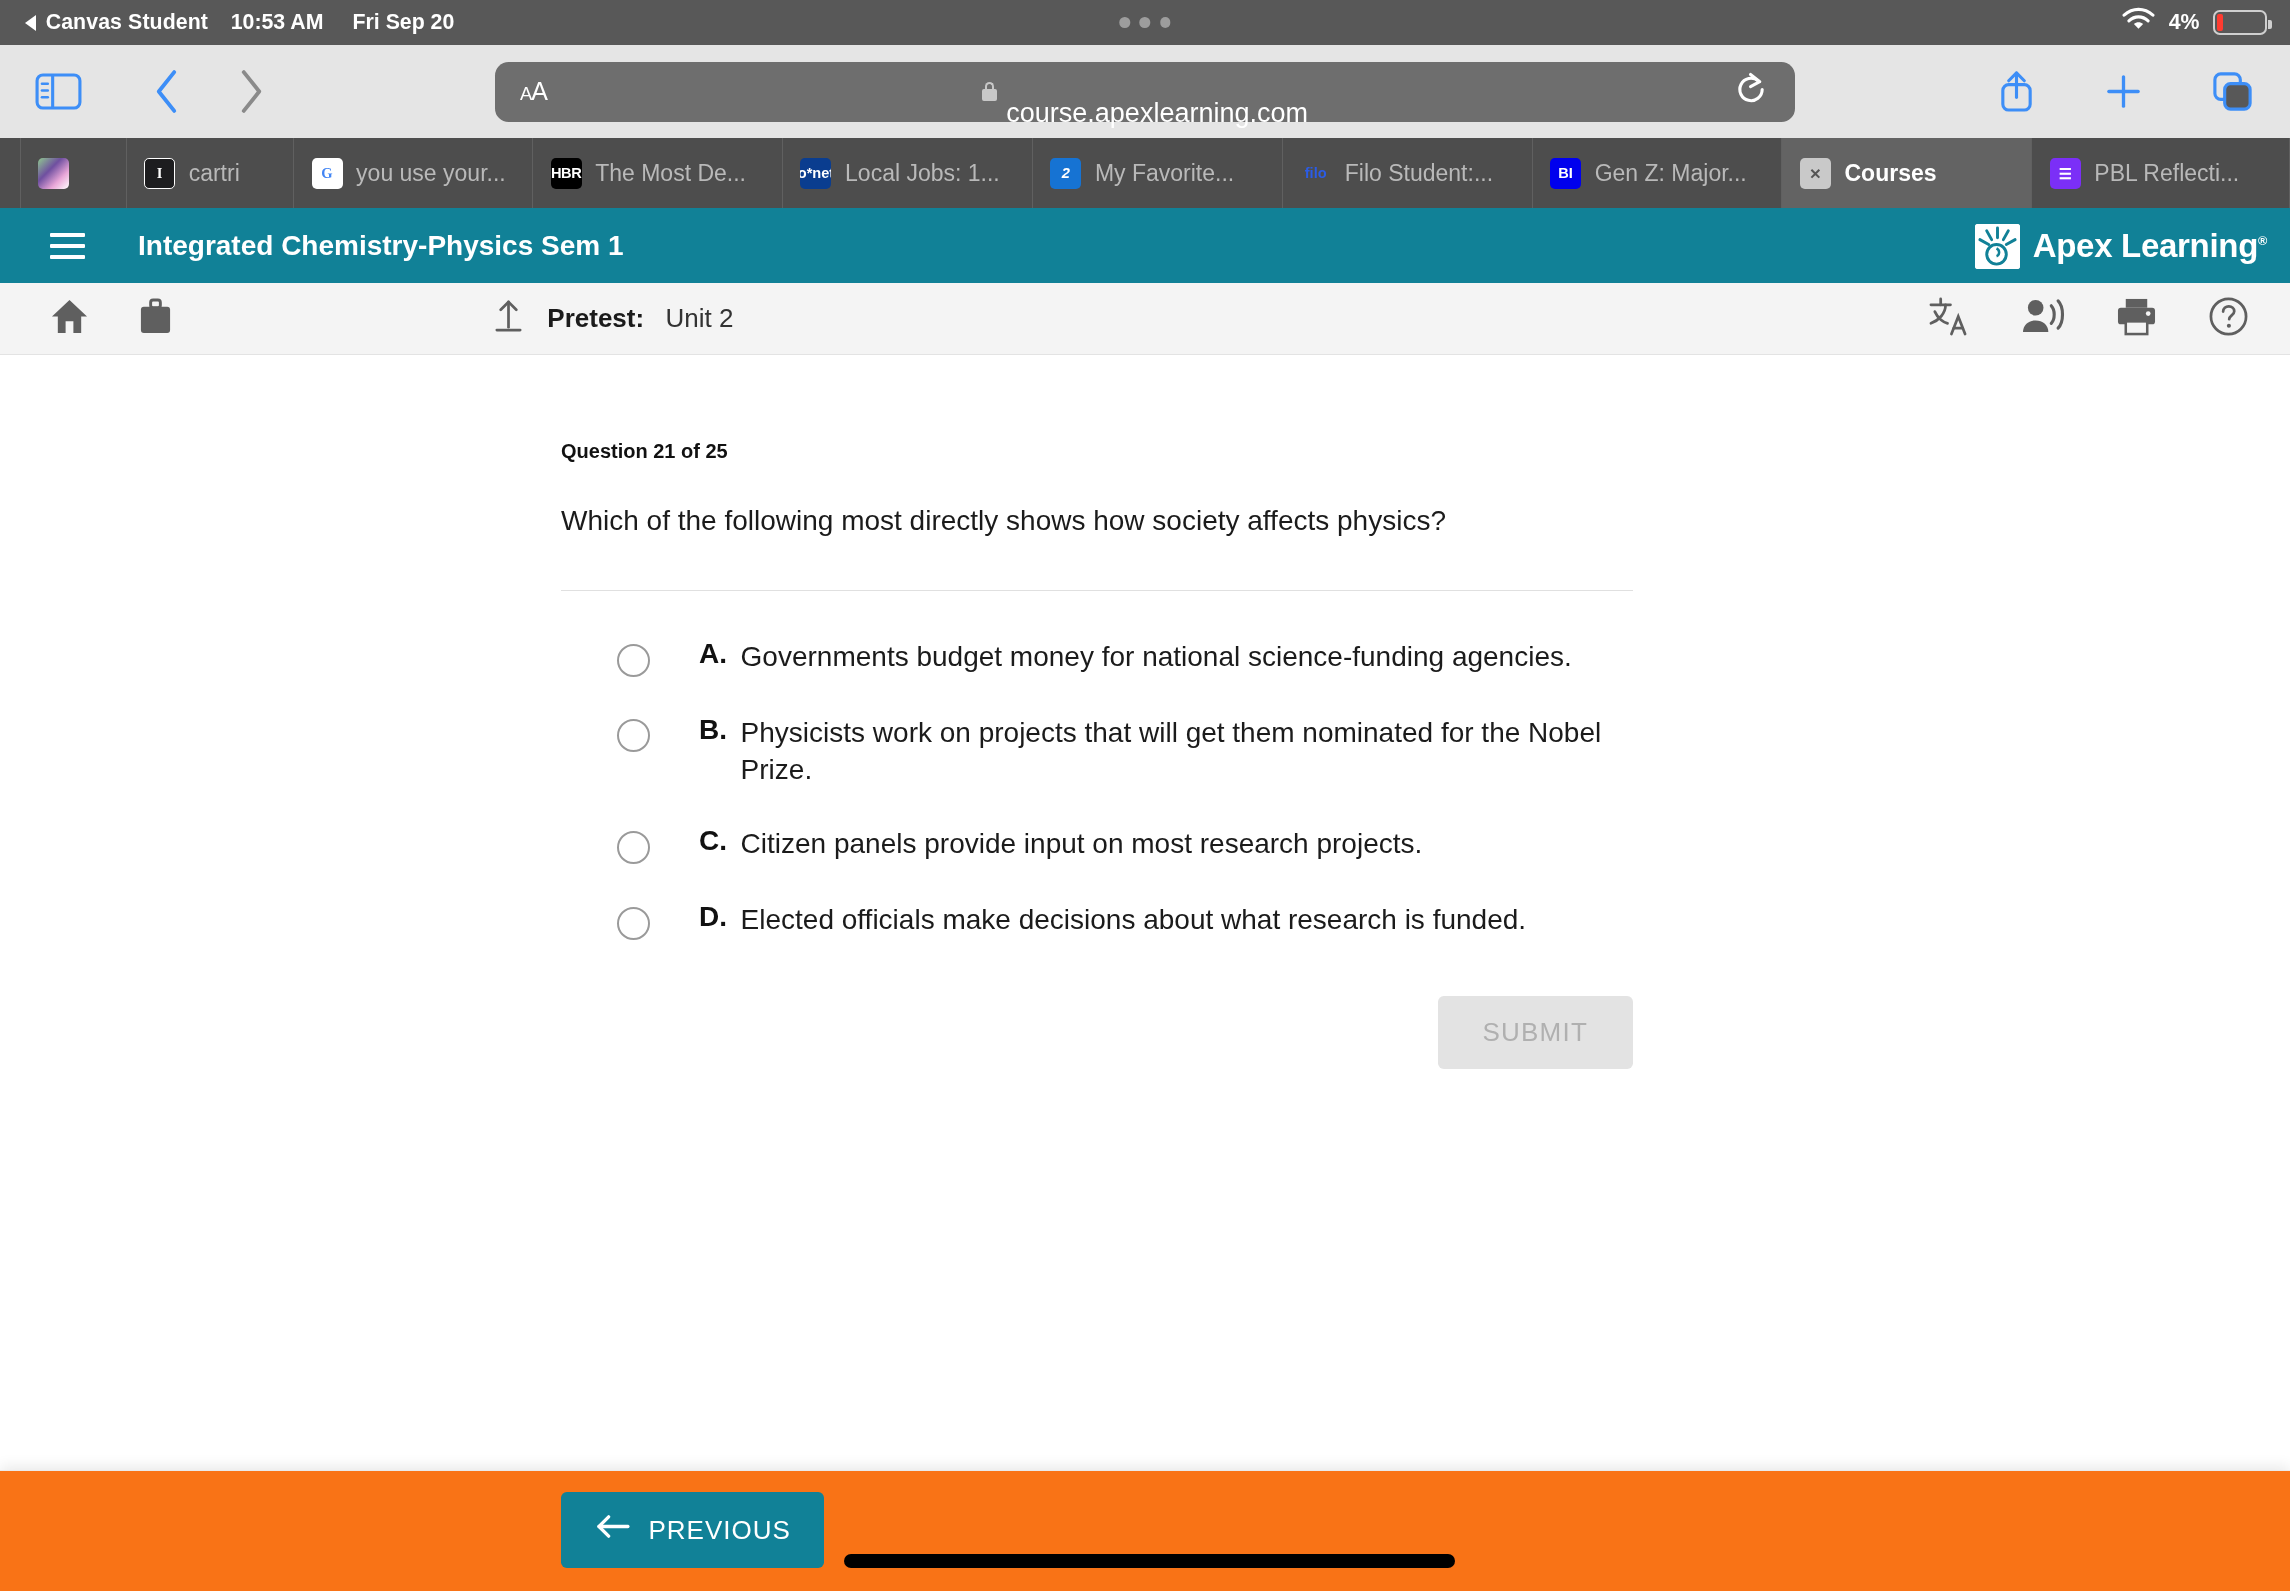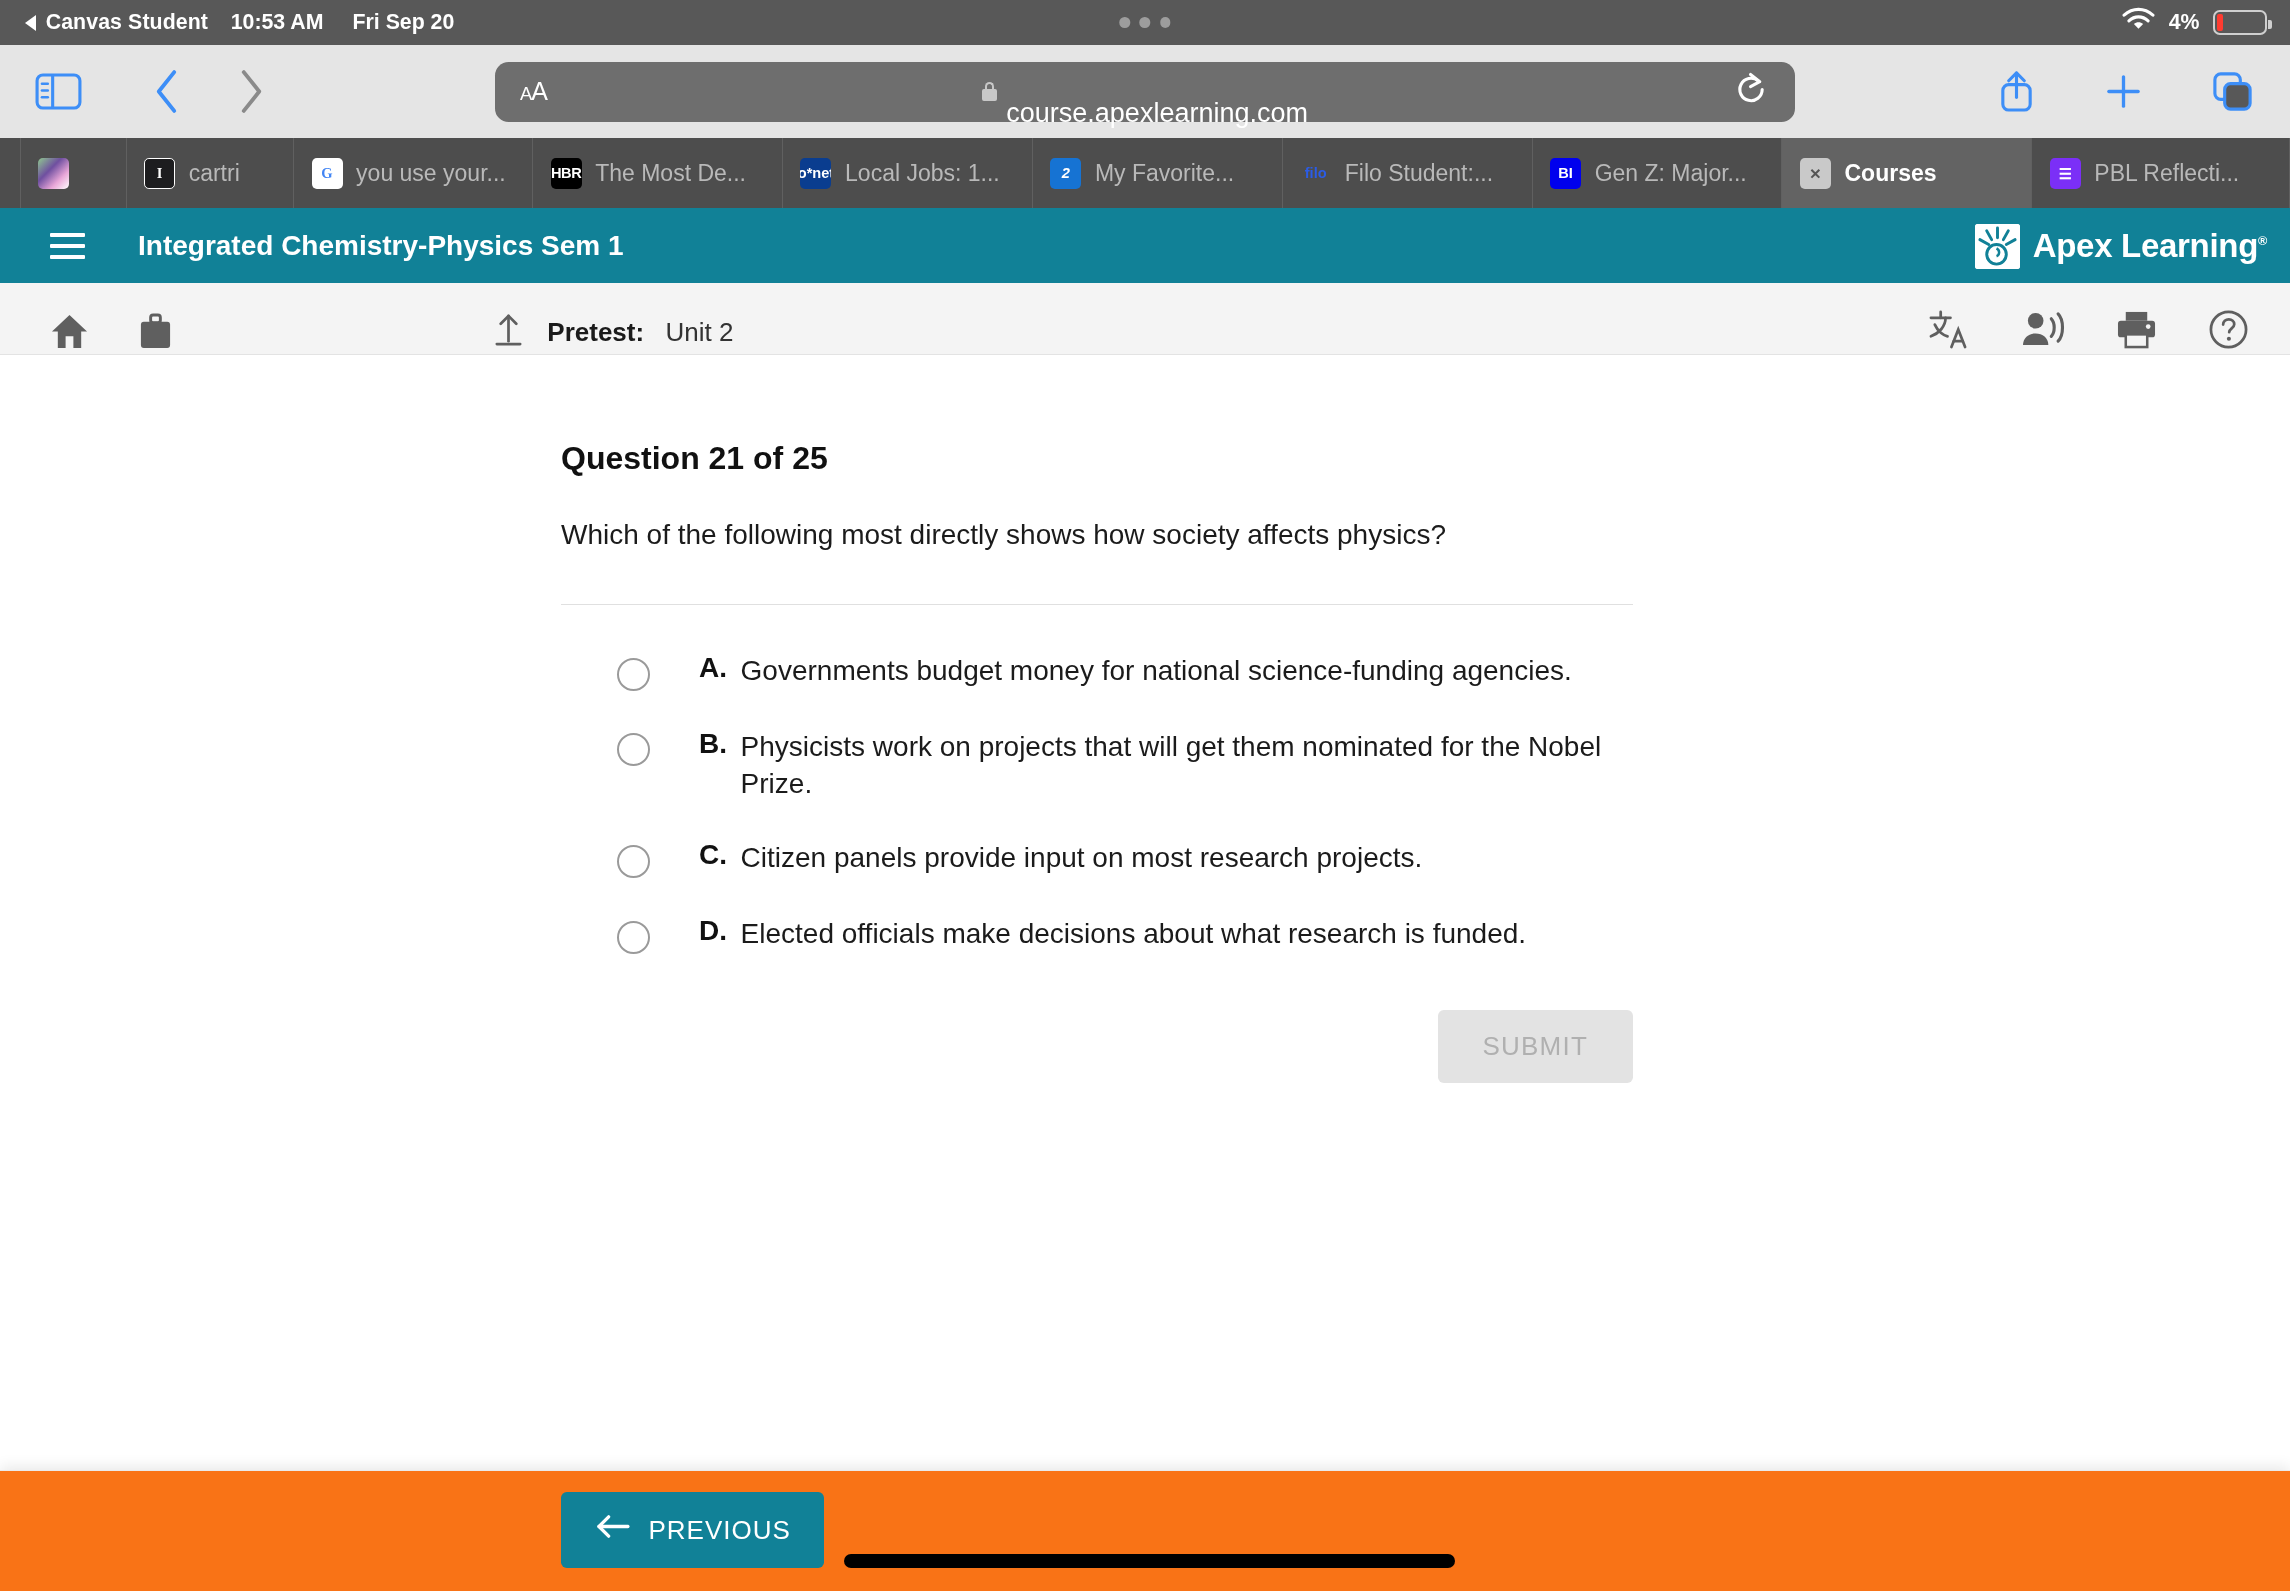--- a/index.html
+++ b/index.html
@@ -98,34 +98,34 @@
   .coursetitle{ margin-left:53px; color:#fff; font-size:28px; font-weight:700; }
   .brand{ position:absolute; right:23px; display:flex; align-items:center; gap:12.6px;}
   .brandmark{ width:45px;height:45px;background:#fff;border-radius:2.9px;position:relative;overflow:hidden;}
   .brandtext{ color:#fff;font-size:33px;font-weight:700;letter-spacing:-0.3px;}
   .brandtext sup{font-size:12.6px;vertical-align:super;}
 
   
   .subbar{
     position:absolute; top:283px; left:0; width:2290px; height:72px;
     background:#f4f4f4; border-bottom:1px solid #e3e3e3;
-    display:flex; align-items:flex-end;
+    display:flex; align-items:center;
   }
   .subbar .icon{ color:#5f5f5f; }
   .sb-home{ margin-left:50px; }
   .sb-case{ margin-left:49px; }
   .pretestwrap{ position:absolute; left:491px; display:flex; align-items:center; gap:21.3px;}
   .pretest-label{ font-size:26px; font-weight:700; color:#1b1b1b;}
   .pretest-value{ font-size:26px; color:#333; }
   .subbar-right{ position:absolute; right:41px; display:flex; align-items:center; gap:50px;}
 
   
   .content{ position:absolute; top:355px; left:0; width:2290px; bottom:116px; background:#fff; }
   .qwrap{ position:absolute; left:561px; top:85px; width:1072px; }
-  .qhead{ font-size:32px; font-weight:700; color:#111; }
+  .qhead{ font-size:20px; font-weight:700; color:#111; }
   .qtext{ margin-top:39px; font-size:28px; color:#1b1b1b; line-height:1.35; }
   .hr{ margin-top:50px; height:1px; background:#e0e0e0; width:1072px;}
 
   .options{ margin-top:47px; margin-left:56px; }
   .opt{ display:flex; align-items:flex-start; gap:0; margin-bottom:37px; }
   .radio{
     width:33px;height:33px;border:2.4px solid #9a9a9a;border-radius:50%;
     flex:none; margin-top:5.8px;
   }
   .optletter{ width:52px; flex:none; text-align:right; margin-left:25px; font-size:28px; font-weight:700; color:#111; }

